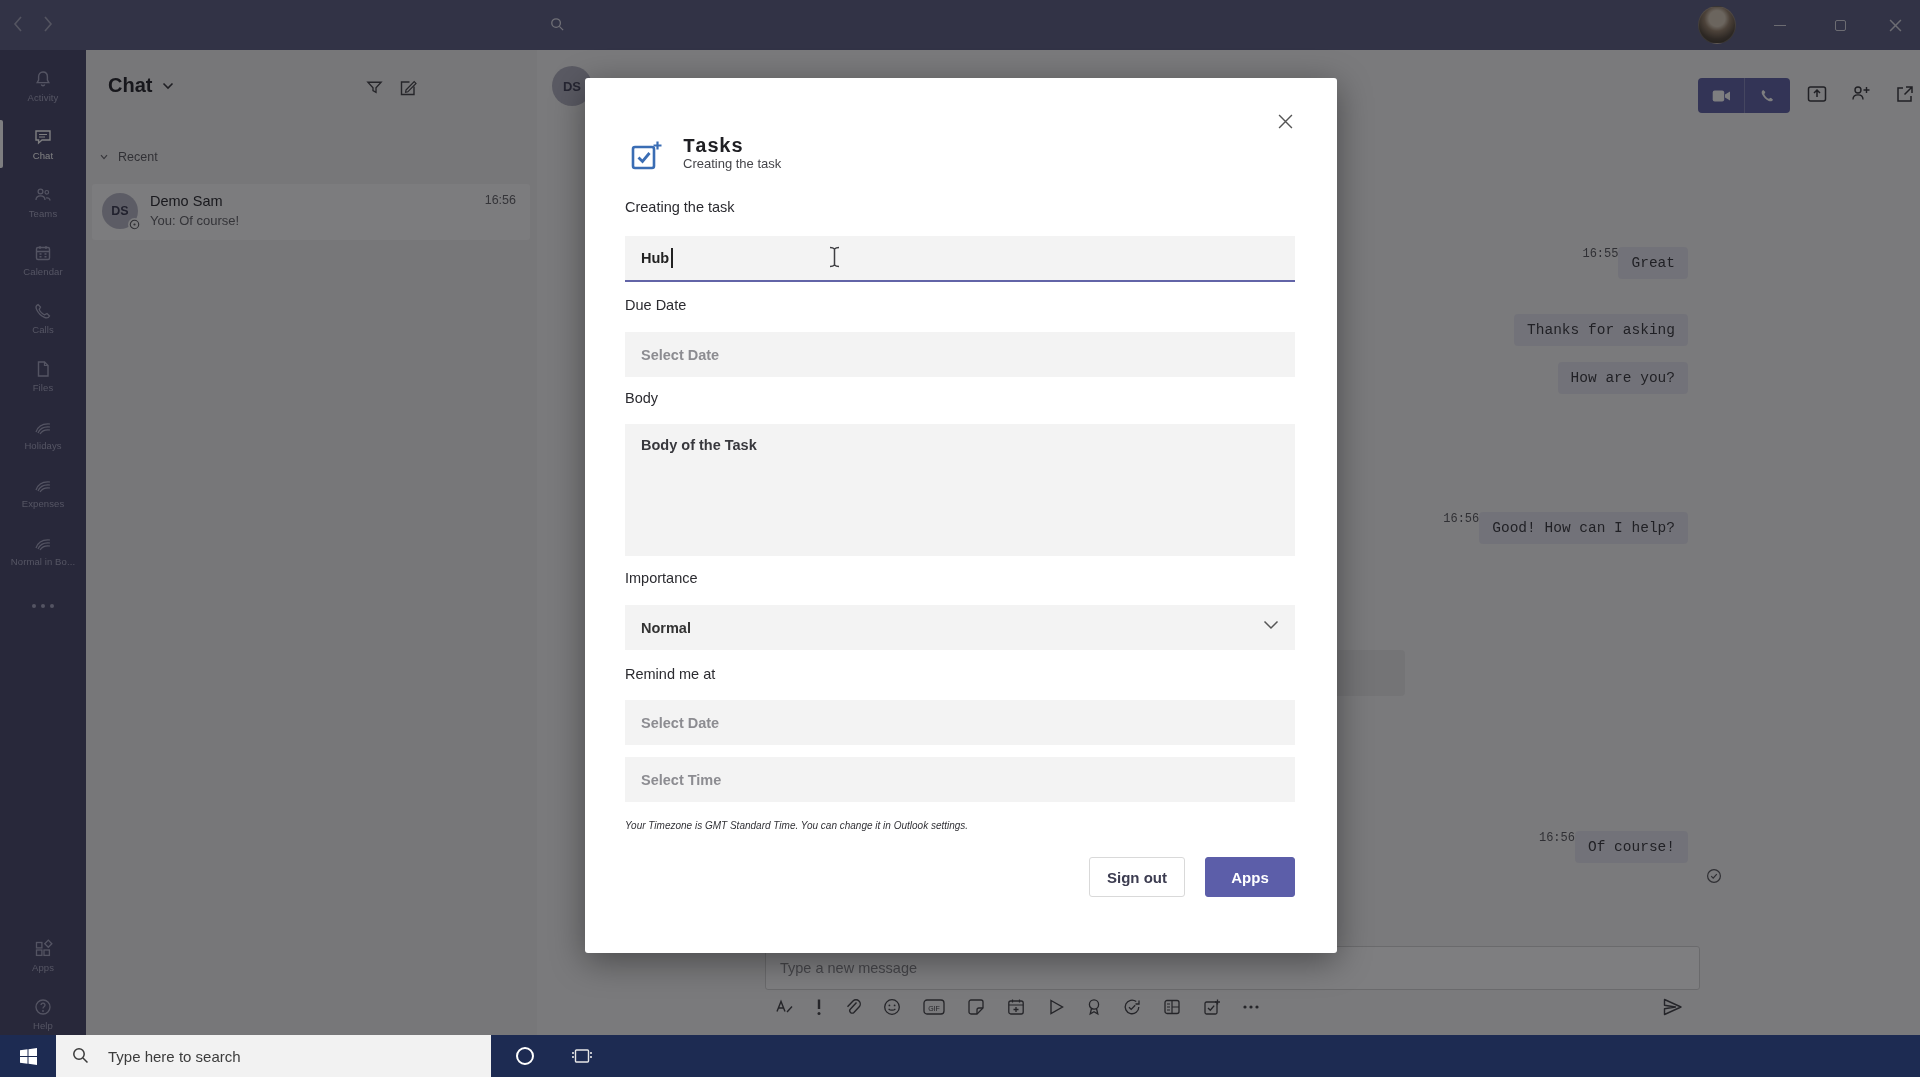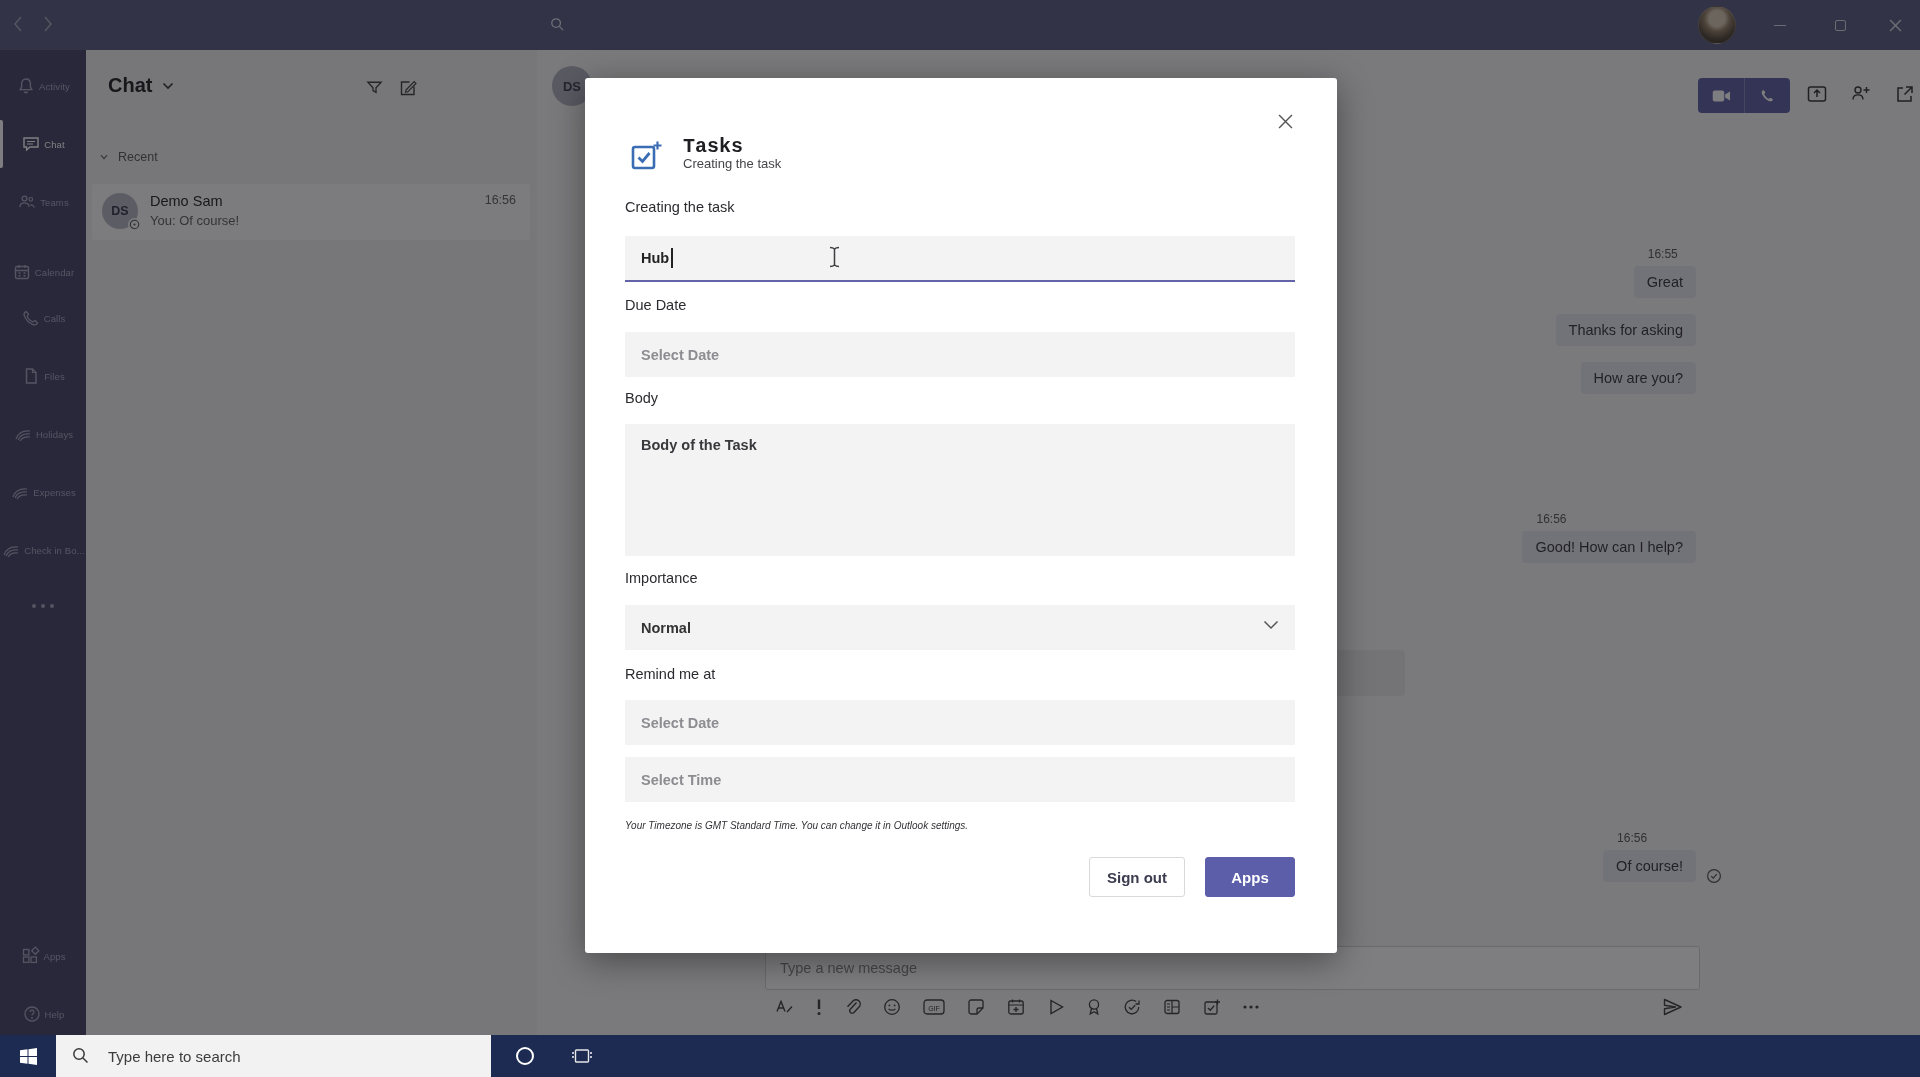--- a/index.html
+++ b/index.html
@@ -19,21 +19,21 @@
   .tb-search-ico { position:absolute; left:550px; top:17px; color:#e0e0ea; }
   .tb-avatar { position:absolute; left:1698px; top:6px; width:38px; height:38px; border-radius:50%;
     background: radial-gradient(circle at 50% 32%, #d8cbb8 0 26%, #97826c 42%, #584d40 68%, #332d26 100%);
     border:1px solid rgba(255,255,255,.2); }
   .win-btn { position:absolute; top:0; width:44px; height:50px; display:flex; align-items:center; justify-content:center; color:#d9d9e2; }
   .wb-min-glyph { width:12px; height:0; border-top:1.5px solid #d9d9e2; }
   .wb-max-glyph { width:11px; height:11px; border:1.5px solid #d9d9e2; border-radius:2px; }
 
   
   .rail { position:absolute; left:0; top:50px; width:86px; height:985px; background:#4c4c6d; }
-  .rail-item { position:absolute; left:0; width:86px; height:56px; display:flex; flex-direction:row;
+  .rail-item { position:absolute; left:0; width:86px; height:56px; display:flex; flex-direction:column;
     align-items:center; justify-content:center; gap:3px; color:#a8a8c2; }
   .rail-item .lbl { font-size:9.5px; letter-spacing:.1px; }
   .rail-item.active { color:#ffffff; }
   .rail-item.active::before { content:""; position:absolute; left:0; top:4px; width:3px; height:48px; background:#fff; border-radius:0 2px 2px 0; }
   .dots3 { display:flex; gap:5px; }
   .dots3 i { width:4px; height:4px; border-radius:50%; background:#a8a8c2; }
 
   
   .pane { position:absolute; left:86px; top:50px; width:451px; height:985px; background:#f1f0f0; }
   .pane-title { position:absolute; left:22px; top:24px; font-size:20px; font-weight:bold; color:#29292e; display:flex; align-items:center; gap:10px; }
@@ -50,21 +50,21 @@
 
   
   .main { position:absolute; left:537px; top:50px; width:1383px; height:985px; background:#f6f6f6; }
   .conv-avatar { position:absolute; left:15px; top:16px; width:40px; height:40px; border-radius:50%; background:#b5b5c2;
     color:#46465c; font-weight:bold; font-size:13px; display:flex; align-items:center; justify-content:center; }
   .call-group { position:absolute; left:1161px; top:28px; display:flex; border-radius:4px; overflow:hidden; }
   .call-btn { width:46px; height:35px; background:#6264a7; color:#fff; display:flex; align-items:center; justify-content:center; }
   .call-btn + .call-btn { border-left:1px solid rgba(255,255,255,.25); }
   .hdr-ico { position:absolute; top:33px; color:#3c3c40; }
 
-  .msg-group { position:absolute; right:224px; display:flex; flex-direction:column; align-items:flex-end; }
+  .msg-group { position:absolute; right:232px; display:flex; flex-direction:row; align-items:flex-end;font-family:Liberation Mono, monospace; }
   .msg-time { align-self:flex-start; padding-left:14px; font-size:12px; color:#5d5d62; margin-bottom:5px; }
   .bubble { background:#e7e7f0; border-radius:4px; padding:8px 13px; font-size:14.5px; color:#3c3c42; white-space:nowrap; }
   .bubble-frag { position:absolute; left:700px; top:650px; width:705px; height:46px; background:#ebebeb; border-radius:4px; }
   .msg-status { position:absolute; left:1706px; top:868px; color:#5a5a5f; }
 
   .compose { position:absolute; left:765px; top:946px; width:935px; height:44px; background:#fff;
     border:1px solid #d6d6d6; border-radius:3px; font-size:14.5px; color:#333; padding:0 14px; outline:none; }
   .compose::placeholder { color:#8a8a8f; }
   .compose-bar { position:absolute; left:775px; top:998px; display:flex; gap:22px; align-items:center; color:#454549; }
   .send-ico { position:absolute; left:1662px; top:997px; color:#46464b; }
@@ -162,21 +162,21 @@
       <span class="lbl">Chat</span>
     </div>
     <div class="rail-item" style="top:124px">
       <svg width="20" height="20" viewBox="0 0 20 20">
           <circle cx="7.5" cy="6.5" r="2.4" fill="none" stroke="currentColor" stroke-width="1.3"></circle>
           <circle cx="13.8" cy="7.3" r="1.8" fill="none" stroke="currentColor" stroke-width="1.2"></circle>
           <path d="M3 15 c0-2.6 2-4.2 4.5-4.2 S12 12.4 12 15 M13 13 c2-.6 4 .6 4 2.4" fill="none" stroke="currentColor" stroke-width="1.3"></path>
         </svg>
       <span class="lbl">Teams</span>
     </div>
-    <div class="rail-item" style="top:194px">
+    <div class="rail-item" style="top:182px">
       <svg width="20" height="20" viewBox="0 0 20 20">
           <rect x="3.5" y="4.5" width="13" height="12" rx="1.5" fill="none" stroke="currentColor" stroke-width="1.4"></rect>
           <path d="M7 3 v3 M13 3 v3 M3.5 8.5 h13" stroke="currentColor" stroke-width="1.3"></path>
           <path d="M6.5 11 h2 M11.5 11 h2 M6.5 13.8 h2 M11.5 13.8 h2" stroke="currentColor" stroke-width="1.6"></path>
         </svg>
       <span class="lbl">Calendar</span>
     </div>
     <div class="rail-item" style="top:240px">
       <svg width="20" height="20" viewBox="0 0 20 20">
           <path d="M5 3.5 L7.5 6 L6.2 8.4 C6.8 10.4 9.6 13.2 11.6 13.8 L14 12.5 L16.5 15 C15.5 17 13.5 17.3 11.5 16.4 C8 14.8 5.2 12 3.6 8.5 C2.7 6.5 3 4.5 5 3.5 Z" fill="none" stroke="currentColor" stroke-width="1.3"></path>
@@ -199,21 +199,21 @@
     <div class="rail-item" style="top:414px">
       <svg width="20" height="20" viewBox="0 0 20 20">
           <path d="M3 15 Q6 6 17 7 M5 16 Q8 9 17 10 M7 17 Q10 12 17 13" fill="none" stroke="currentColor" stroke-width="1.2"></path>
         </svg>
       <span class="lbl">Expenses</span>
     </div>
     <div class="rail-item" style="top:472px">
       <svg width="20" height="20" viewBox="0 0 20 20">
           <path d="M3 15 Q6 6 17 7 M5 16 Q8 9 17 10 M7 17 Q10 12 17 13" fill="none" stroke="currentColor" stroke-width="1.2"></path>
         </svg>
-      <span class="lbl">Check in Bo...</span>
+      <span class="lbl">Normal in Bo...</span>
     </div>
     <div class="rail-item" style="top:528px">
       <span class="dots3">
           <i></i>
           <i></i>
           <i></i>
         </span>
     </div>
     <div class="rail-item" style="top:878px">
       <svg width="20" height="20" viewBox="0 0 20 20">

